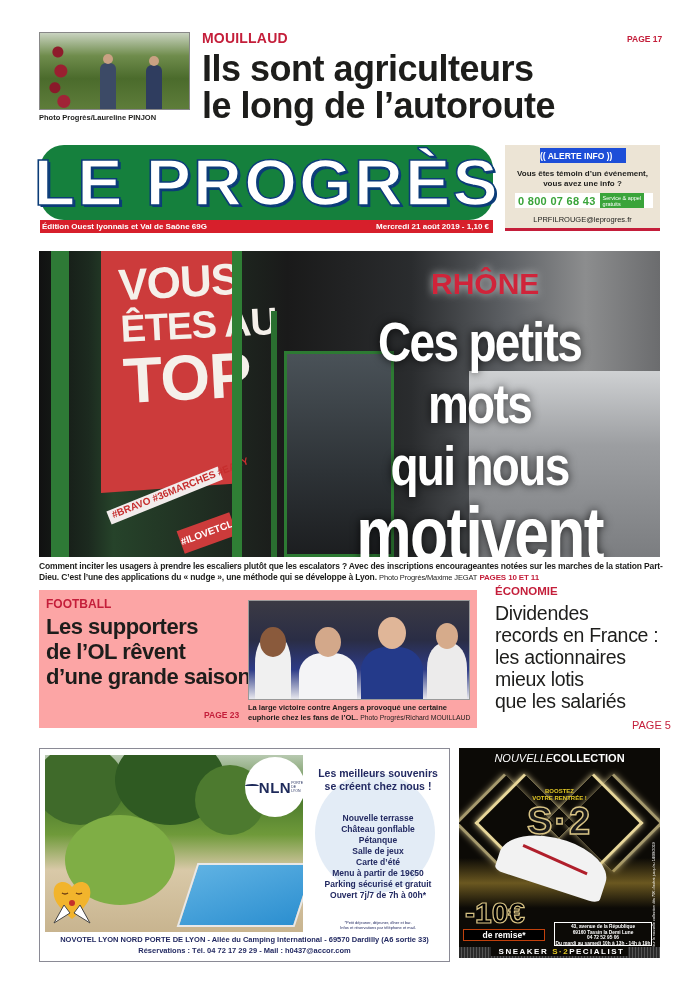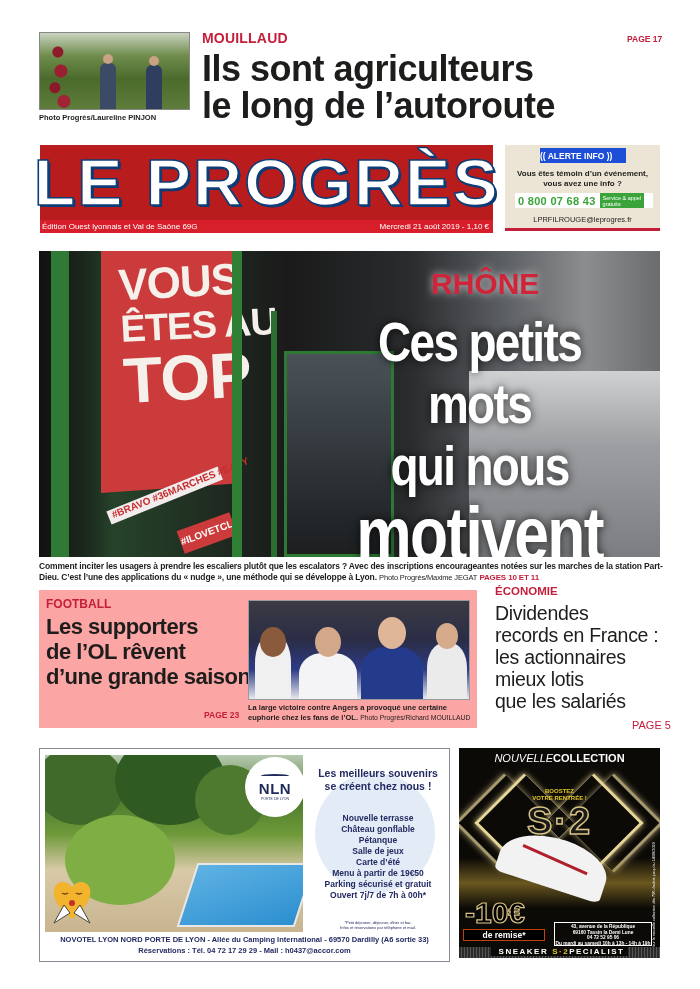--- a/index.html
+++ b/index.html
@@ -18,24 +18,24 @@
     overflow: hidden; }
   .teaser-photo .person { position: absolute; bottom: 0; width: 16px; background: #3c4a66; border-radius: 6px 6px 0 0; }
   .teaser-photo .person::before { content: ""; position: absolute; top: -9px; left: 3px; width: 10px; height: 10px; background: #c9a183; border-radius: 50%; }
   .teaser-credit { left: 39px; top: 113px; font-size: 7.5px; font-weight: bold; color: #1d1d1b; }
   .teaser-kicker { left: 202px; top: 30px; font-size: 14px; font-weight: bold; color: #c41e3a; letter-spacing: 0.2px; }
   .teaser-title { left: 202px; top: 50px; font-size: 36px; line-height: 37px; font-weight: bold; color: #1d1d1b; letter-spacing: -0.5px; }
   .teaser-page { left: 627px; top: 34px; font-size: 8.5px; font-weight: bold; color: #c41e3a; }
 
   
   .masthead { left: 40px; top: 145px; width: 453px; height: 88px; }
-  .mast-blue { position: absolute; left: 0; top: 0; width: 453px; height: 75px; background: #b91c1c; display: flex; align-items: center; justify-content: center; }
+  .mast-blue { position: absolute; left: 0; top: 0; width: 453px; height: 75px; background: #15803d; display: flex; align-items: center; justify-content: center; border-radius: 24px; }
   .mast-logo { font-family: "Liberation Sans", sans-serif; font-weight: bold; font-size: 64px; color: #fff; letter-spacing: 2px;
     -webkit-text-stroke: 1.5px #0b3c78; text-shadow: 0 0 0 #fff, 2px 2px 0 #0b3c78; transform: scaleX(1.06); }
-  .mast-red { position: absolute; left: 0; top: 75px; width: 453px; height: 13px; background: #d71f2b; color: #fff; font-size: 8px; font-weight: normal; display: flex; justify-content: space-between; align-items: center; padding: 0 4px 0 2px; }
+  .mast-red { position: absolute; left: 0; top: 75px; width: 453px; height: 13px; background: #d71f2b; color: #fff; font-size: 8px; font-weight: bold; display: flex; justify-content: space-between; align-items: center; padding: 0 4px 0 2px; }
 
   
   .alert-box { left: 505px; top: 145px; width: 155px; height: 86px; background: #ece4d5; border-bottom: 3px solid #c41e3a; }
   .alert-btn { position: absolute; left: 35px; top: 3px; width: 86px; height: 15px; background: #1d4ed8; color: #fff; font-size: 8.5px; font-weight: bold; text-align: left; line-height: 16px; }
   .alert-q { position: absolute; left: 0; top: 24px; width: 155px; text-align: center; font-size: 8px; font-weight: bold; line-height: 10px; color: #1d1d1b; }
   .alert-phone-row { position: absolute; left: 10px; top: 48px; width: 138px; height: 15px; background: #fff; display: flex; align-items: center; }
   .alert-phone { font-size: 11px; font-weight: bold; color: #3aa43a; padding-left: 3px; letter-spacing: 0.3px; }
   .alert-free { margin-left: 4px; height: 15px; background: #3aa43a; color: #fff; font-size: 5.5px; line-height: 6px; padding: 1px 3px; display: flex; flex-direction: column; justify-content: center; }
   .alert-mail { position: absolute; left: 0; top: 70px; width: 155px; text-align: center; font-size: 7.5px; color: #1d1d1b; }
 
@@ -77,21 +77,21 @@
   .eco-kicker { left: 495px; top: 585px; font-size: 11.5px; font-weight: bold; color: #c41e3a; }
   .eco-title { left: 495px; top: 602px; width: 175px; font-size: 19.5px; line-height: 22px; color: #1d1d1b; letter-spacing: -0.3px; }
   .eco-page { left: 632px; top: 719px; font-size: 11px; font-weight: normal; color: #c41e3a; }
 
   
   .ad1 { left: 39px; top: 748px; width: 411px; height: 214px; border: 1px solid #8a8a95; background: #fff; }
   .ad1-photo { position: absolute; left: 5px; top: 6px; width: 258px; height: 177px; overflow: hidden;
     background: linear-gradient(180deg, #b7c9b0 0%, #4c7a2d 25%, #6f9a3a 45%, #d9c9a8 65%, #c8b48f 100%); }
   .ad1-tree { position: absolute; border-radius: 50%; }
   .ad1-pool { position: absolute; left: 142px; top: 108px; width: 118px; height: 64px; background: linear-gradient(160deg, #5fb2e3, #2c8fd0); transform: skewX(-18deg); border: 2px solid #e8e8e8; }
-  .ad1-logo { position: absolute; left: 200px; top: 2px; width: 60px; height: 60px; border-radius: 50%; background: #fff; display: flex; flex-direction: column; align-items: center; justify-content: center; }
+  .ad1-logo { position: absolute; left: 200px; top: 2px; width: 60px; height: 60px; border-radius: 50%; background: #fff; display: flex; align-items: center; justify-content: center; }
   .ad1-logo-name { font-size: 15px; font-weight: bold; color: #1e2a5a; letter-spacing: 0.5px; }
   .ad1-logo-sub { font-size: 3.5px; color: #1e2a5a; }
   .ad1-emoji { position: absolute; left: 5px; top: 120px; width: 44px; height: 50px; }
   .ad1-right { position: absolute; left: 265px; top: 6px; width: 146px; height: 177px; text-align: center; color: #232a62; }
   .ad1-watermark { position: absolute; left: 10px; top: 18px; width: 120px; height: 120px; border-radius: 50%; background: #e3ecf6; }
   .ad1-slogan { position: absolute; left: 0; top: 12px; width: 146px; font-size: 10.5px; line-height: 13px; font-weight: bold; }
   .ad1-list { position: absolute; left: 0; top: 58px; width: 146px; font-size: 8.5px; line-height: 11px; font-weight: bold; }
   .ad1-fine { position: absolute; left: 0; top: 165px; width: 146px; font-size: 4px; line-height: 5px; }
   .ad1-foot { position: absolute; left: 0; top: 186px; width: 409px; text-align: center; font-size: 7.5px; line-height: 10.5px; font-weight: bold; color: #232a62; }
 

